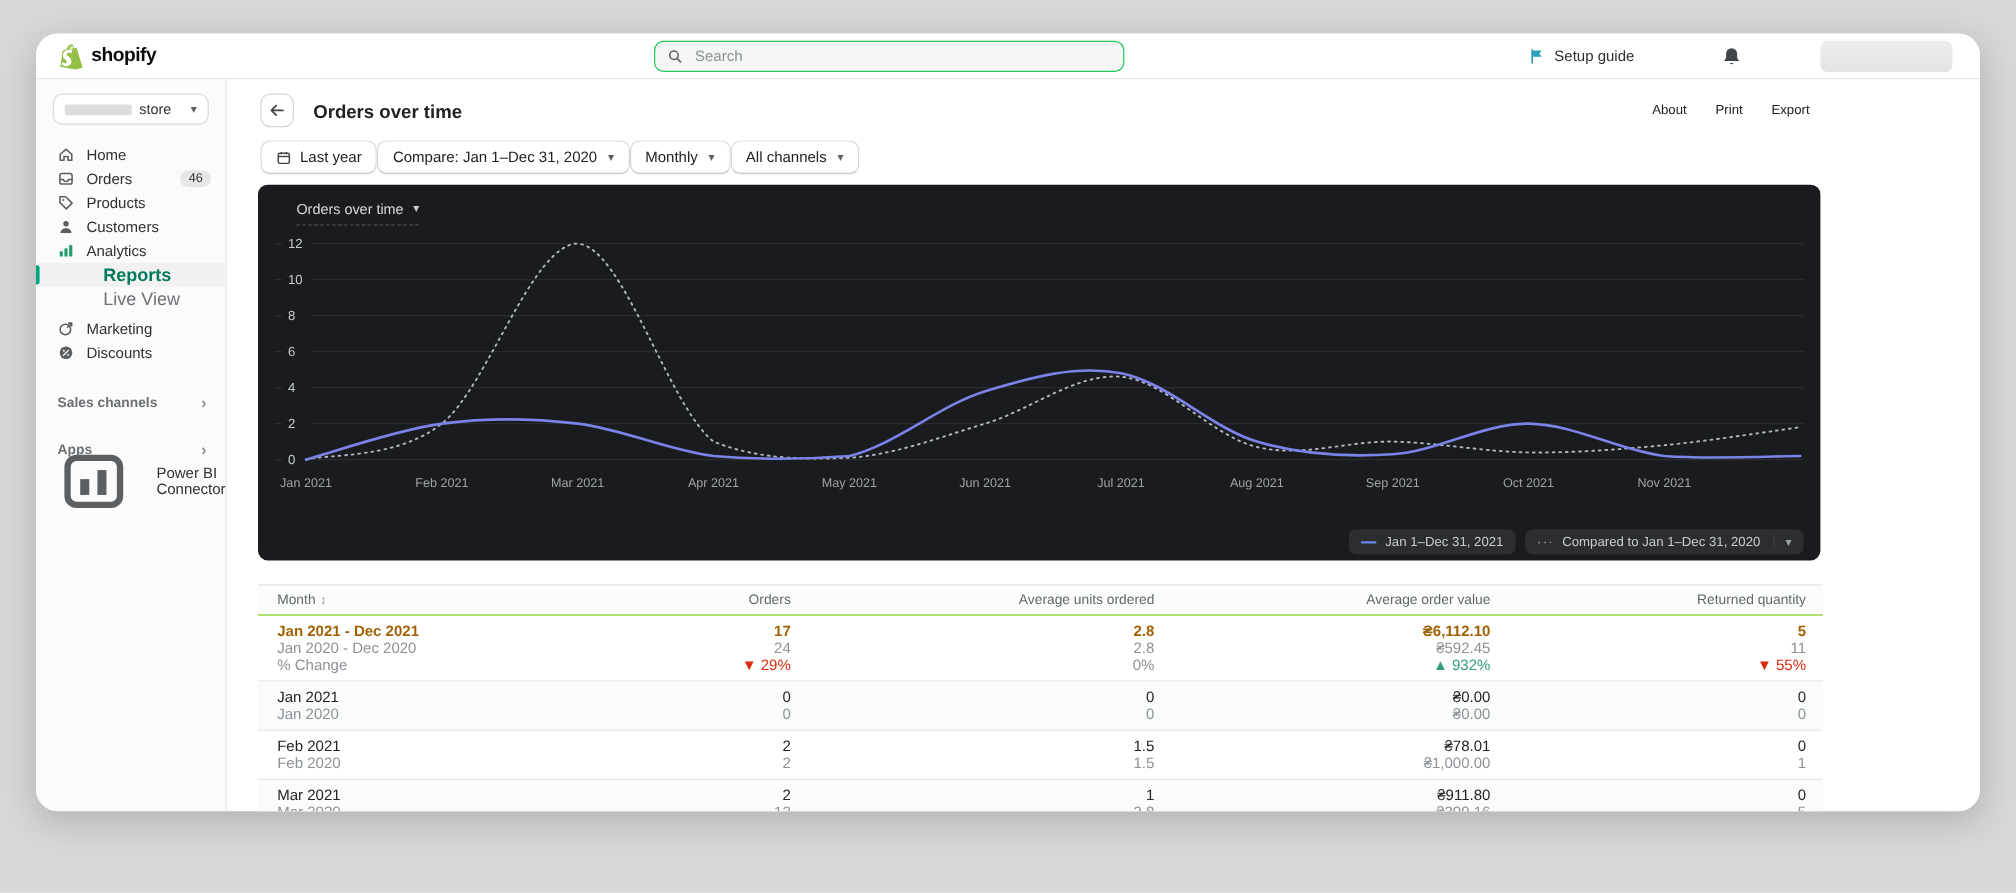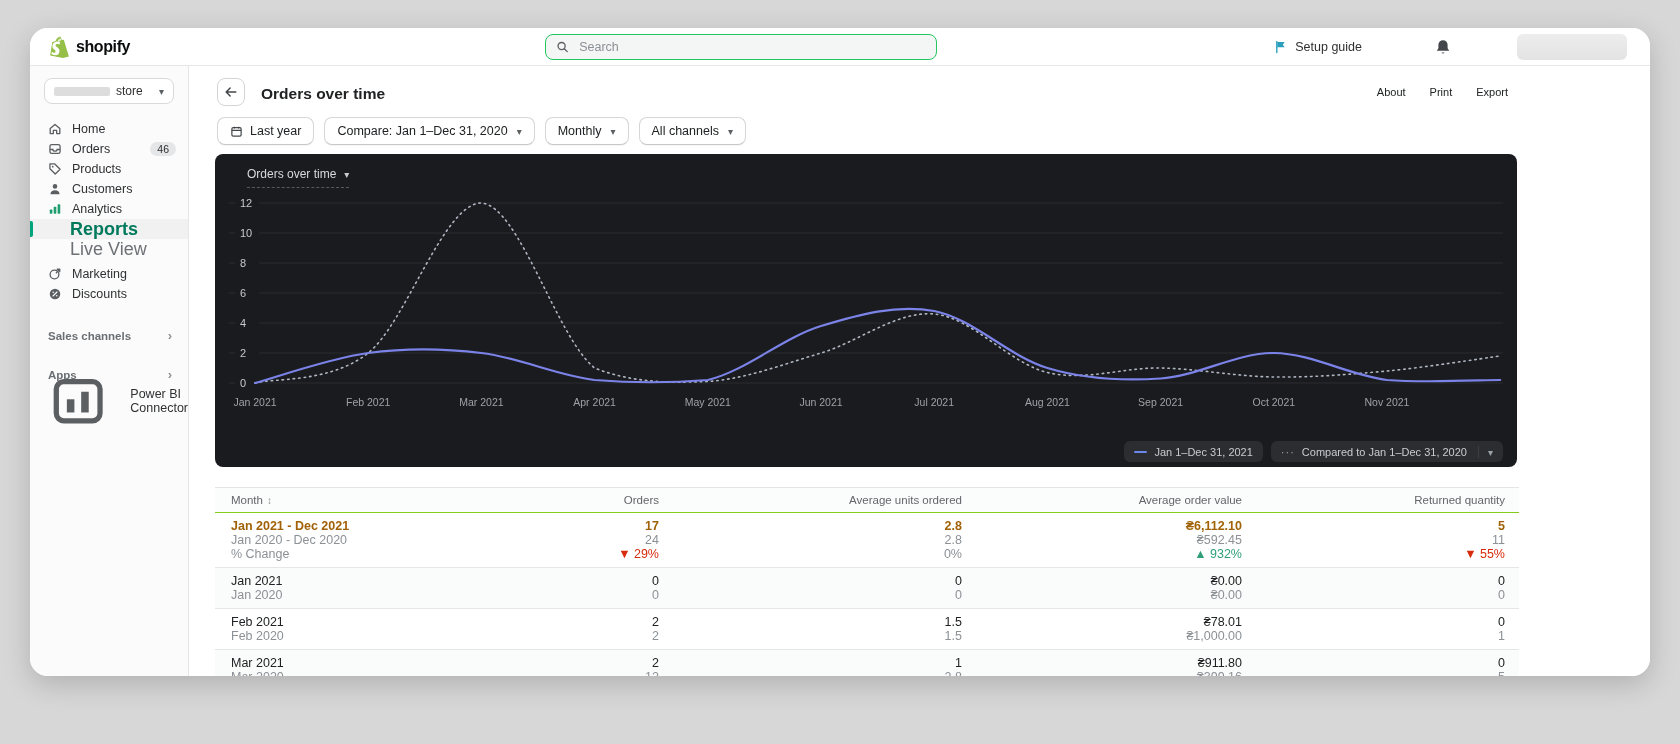--- a/index.html
+++ b/index.html
@@ -26,35 +26,35 @@
   
   .sidebar { position:absolute; top:38px; left:0; bottom:0; width:159px; background:#fbfbfb; border-right:1px solid #e5e6e7; }
   .store-select { margin:12px 14px 15px 14px; height:26px; background:#fff; border:1px solid #d9d9d9; border-radius:8px; display:flex; align-items:center; gap:6px; padding:0 9px; cursor:pointer; }
   .store-redacted { width:56px; height:9px; border-radius:2px; background:#dddddd; }
   .store-label { font-size:12px; color:#303030; }
   .caret { margin-left:auto; font-size:8px; color:#5c5f62; }
   .caret::after { content:"▾"; font-size:10px; }
   .nav-item { position:relative; height:20px; display:flex; align-items:center; gap:10px; padding-left:18px; font-size:12.5px; color:#2f3133; cursor:pointer; }
   .nav-item .ic { width:14px; height:14px; flex:0 0 14px; }
   .badge { position:absolute; right:12px; background:#e5e6e7; color:#303030; font-size:10.5px; line-height:14px; padding:0 7px; border-radius:8px; }
-  .sub-item { position:relative; height:20px; display:flex; align-items:center; padding-left:40px; font-size:18px; color:#6d7175; cursor:pointer; }
+  .sub-item { position:relative; height:20px; display:flex; align-items:center; padding-left:56px; font-size:15px; color:#6d7175; cursor:pointer; }
   .sub-item.active { background:#f1f1f2; color:#007a5c; font-weight:600; }
   .active-bar { position:absolute; left:0; top:2px; bottom:2px; width:3px; background:#00a47c; border-radius:0 2px 2px 0; }
   .gap4 { height:5px; }
   .section-label { display:flex; align-items:center; margin-top:24px; padding:0 16px 0 18px; font-size:11.5px; font-weight:700; color:#6b6f73; cursor:pointer; }
   .chev { margin-left:auto; color:#8c9196; font-size:13px; }
   .chev::after { content:"›"; }
   .app-item { margin-top:9px; height:20px; display:flex; align-items:center; gap:22px; padding-left:18px; font-size:12.5px; color:#2f3133; cursor:pointer; }
   
   .content { position:absolute; top:38px; left:183px; right:0; bottom:0; background:#fff; }
   .back-btn { position:absolute; left:4px; top:12px; width:28px; height:28px; border:1px solid #d2d5d8; background:#fff; border-radius:8px; display:flex; align-items:center; justify-content:center; cursor:pointer; }
   .page-title { position:absolute; left:48px; top:19px; font-size:15.5px; font-weight:700; color:#202223; }
   .header-actions { position:absolute; right:142px; top:20px; display:flex; gap:24px; font-size:11px; color:#202223; }
   .header-actions span { cursor:pointer; }
-  .filter-row { position:absolute; left:4px; top:51px; display:flex; gap:10px; }
+  .filter-row { position:absolute; left:4px; top:51px; display:flex; }
   .filter-btn { height:28px; background:#fff; border:1px solid #d4d6d8; border-bottom-color:#c6c8ca; border-radius:8px; display:flex; align-items:center; gap:7px; padding:0 12px; font-size:12.5px; color:#202223; box-shadow:0 1px 0 rgba(0,0,0,.04); cursor:pointer; }
   .filter-btn .caret { margin-left:2px; }
   
   .chart-card { position:absolute; left:2px; top:88px; width:1302px; height:313px; background:#1a1b1e; border-radius:8px; }
   .chart-title { position:absolute; left:32px; top:13px; display:flex; align-items:center; gap:6px; font-size:12px; color:#d7d9db; padding-bottom:6px; border-bottom:1px dashed #56595e; cursor:pointer; }
   .chart-title .caret { color:#c9ccd0; margin-left:2px; }
   .chart-svg { position:absolute; left:14px; top:36px; }
   .legend { position:absolute; right:14px; bottom:5px; display:flex; gap:8px; }
   .legend-pill { background:#2b2d31; border-radius:6px; height:21px; display:flex; align-items:center; gap:7px; padding:0 10px; font-size:11px; color:#c9cccf; cursor:pointer; }
   .swatch-line { width:13px; height:2px; background:#6d87e8; border-radius:1px; }

